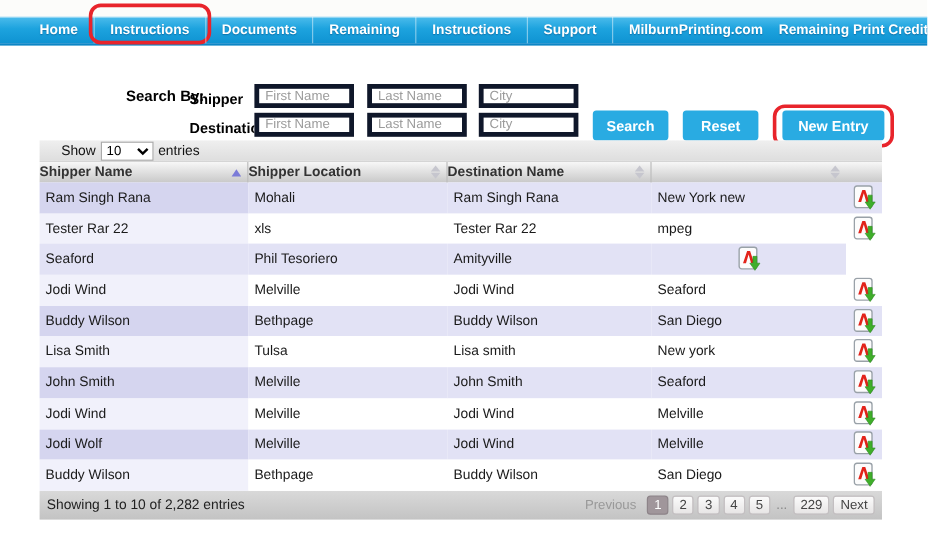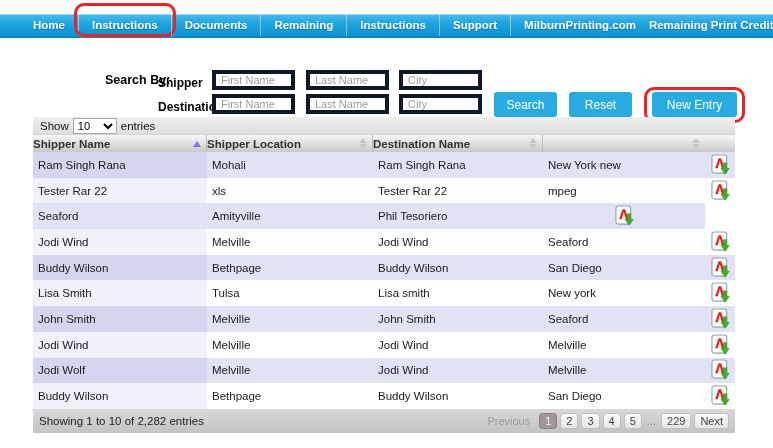--- a/index.html
+++ b/index.html
@@ -38,33 +38,33 @@
   .sinput {
     position:absolute; width:83px; height:20px; border:4px solid #0f172a;
     font-family:"Liberation Sans", sans-serif; font-size:11px; padding:0 5px; color:#333;
   }
   .sinput::placeholder { color:#9b9b9b; opacity:1; }
   .r1 { top:70px; } .r2 { top:94px; }
   .ix1 { left:212px; } .ix2 { left:306px; } .ix3 { left:399px; }
   .btn {
     position:absolute; top:92px; height:25px; border:none; border-radius:3px;
     background:#29abe2; color:#fff; font-family:"Liberation Sans", sans-serif;
-    font-size:12px; font-weight:normal; cursor:pointer;
+    font-size:12px; font-weight:bold; cursor:pointer;
   }
   .btn-search { left:494px; width:63px; }
   .btn-reset  { left:569px; width:63px; }
   .ne-wrap { position:absolute; left:652px; top:92px; width:85px; height:25px;padding-left:32px; }
   .btn-newentry { position:absolute; left:0; top:0; width:85px; height:25px; }
   .red-ring2 { position:absolute; left:-8px; right:-8px; top:-5px; bottom:-6px;
     border:3px solid #e8242b; border-radius:10px; pointer-events:none; }
   
   .tablewrap { position:absolute; left:33px; top:117px; width:702px; }
   .showbar {
     height:17px; background:linear-gradient(#efefef,#dedede);
-    display:flex; align-items:center; gap:4px; padding-left:7px;
+    display:flex; align-items:center; gap:4px; padding-left:18px;
     font-size:11.5px; color:#111;
   }
   .showbar select {
     width:44px; height:16px; font-family:"Liberation Sans", sans-serif; font-size:11px;
     border:1px solid #aaa; background:#fff;
   }
   .thead {
     display:grid; grid-template-columns:174px 166px 170px 162px 30px; height:18px;
     background:linear-gradient(#f7f7f7,#c9c9c9); border-top:1px solid #d5d5d5;
   }
@@ -229,22 +229,22 @@
         <svg width="19" height="22" viewBox="0 0 20 23">
           <rect x="1" y="1" width="15.5" height="19" rx="2.3" fill="#fcfcfc" stroke="#99a1a8" stroke-width="1.2"></rect>
           <path d="M4.4,15 L8,4.4 L10.6,4.4 L14.2,15 L11.5,15 L9.3,7.4 L7,15 Z" fill="#e2231a"></path>
           <path d="M13.1,9 h3.5 v6 h2.7 l-4.45,6.3 -4.45,-6.3 h2.7 Z" fill="#3fae2a" stroke="#2d8a1e" stroke-width="0.5"></path>
         </svg>
       </span>
     </div>
   </div>
         <div class="trow">
     <div class="td c2">Seaford</div>
+    <div class="td c3">Phil Tesoriero</div>
     <div class="td c4">Amityville</div>
-    <div class="td c3">Phil Tesoriero</div>
     <div class="td c5">
       <span class="pdfwrap">
         <svg width="19" height="22" viewBox="0 0 20 23">
           <rect x="1" y="1" width="15.5" height="19" rx="2.3" fill="#fcfcfc" stroke="#99a1a8" stroke-width="1.2"></rect>
           <path d="M4.4,15 L8,4.4 L10.6,4.4 L14.2,15 L11.5,15 L9.3,7.4 L7,15 Z" fill="#e2231a"></path>
           <path d="M13.1,9 h3.5 v6 h2.7 l-4.45,6.3 -4.45,-6.3 h2.7 Z" fill="#3fae2a" stroke="#2d8a1e" stroke-width="0.5"></path>
         </svg>
       </span>
     </div>
   </div>

